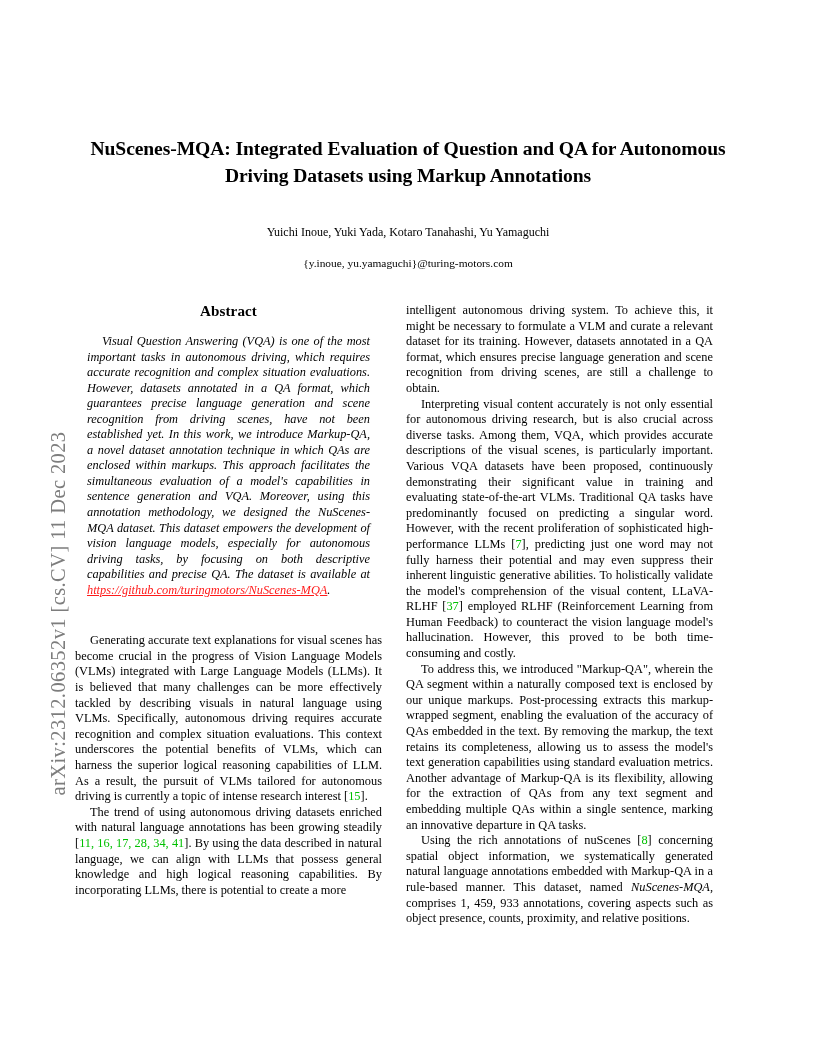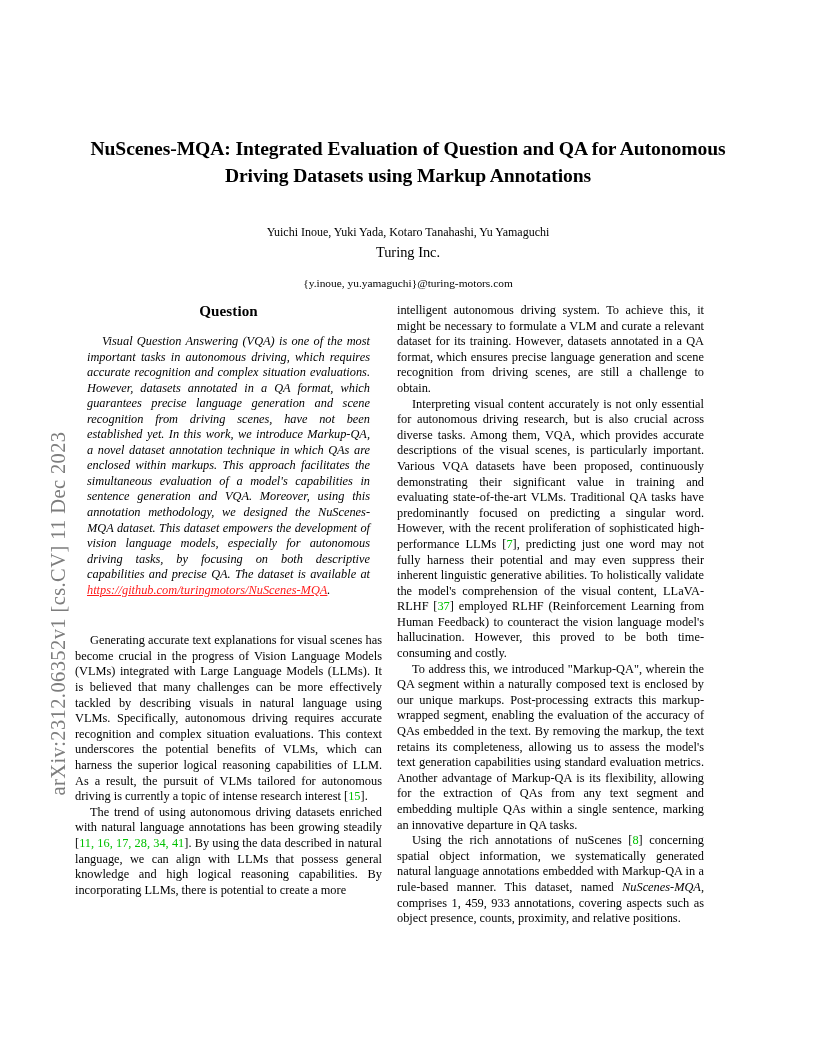--- a/index.html
+++ b/index.html
@@ -70,21 +70,21 @@
     top: 303px;
     width: 665px;
     height: 660px;
   }
   .col {
     position: absolute;
     top: 0;
     width: 307px;
   }
   .col-left  { left: 0px; }
-  .col-right { left: 322px; }
+  .col-right { left: 331px; }
 
   .section-head-center {
     text-align: center;
     font-size: 15.1px;
     font-weight: bold;
     margin: 0 0 14px 0;
     letter-spacing: 0.1px;
   }
   .section-head {
     font-size: 15.1px;
@@ -121,29 +121,28 @@
 </head>
 <body>
 
 <div class="page">
 
   <div class="arxiv-stamp">arXiv:2312.06352v1  [cs.CV]  11 Dec 2023</div>
 
   <div class="title-block">
     <h1 class="paper-title">NuScenes-MQA: Integrated Evaluation of Question and QA for Autonomous Driving Datasets using Markup Annotations</h1>
     <div class="authors">Yuichi Inoue, Yuki Yada, Kotaro Tanahashi, Yu Yamaguchi</div>
-    <div class="affiliation">Turing Inc.</div>
     <div class="emails">{y.inoue, yu.yamaguchi}@turing-motors.com</div>
   </div>
 
   <div class="columns">
 
     <div class="col col-left">
 
-      <h2 class="section-head-center">Question</h2>
+      <h2 class="section-head-center">Abstract</h2>
 
       <p class="abs">
         <span>Visual Question Answering (VQA) is one of the most important tasks in autonomous driving, which requires accurate recognition and complex situation evaluations. However, datasets annotated in a QA format, which guarantees precise language generation and scene recognition from driving scenes, have not been established yet. In this work, we introduce Markup-QA, a novel dataset annotation technique in which QAs are enclosed within markups. This approach facilitates the simultaneous evaluation of a model's capabilities in sentence generation and VQA. Moreover, using this annotation methodology, we designed the NuScenes-MQA dataset. This dataset empowers the development of vision language models, especially for autonomous driving tasks, by focusing on both descriptive capabilities and precise QA. The dataset is available at </span><a class="url" href="#">https://github.com/turingmotors/NuScenes-MQA</a><span>.</span>
       </p>
 
       <div class="intro-gap"></div>
 
 
       <p class="body">
         <span>Generating accurate text explanations for visual scenes has become crucial in the progress of Vision Language Models (VLMs) integrated with Large Language Models (LLMs). It is believed that many challenges can be more effectively tackled by describing visuals in natural language using VLMs. Specifically, autonomous driving requires accurate recognition and complex situation evaluations. This context underscores the potential benefits of VLMs, which can harness the superior logical reasoning capabilities of LLM. As a result, the pursuit of VLMs tailored for autonomous driving is currently a topic of intense research interest [</span><span class="cite">15</span><span>].</span>

